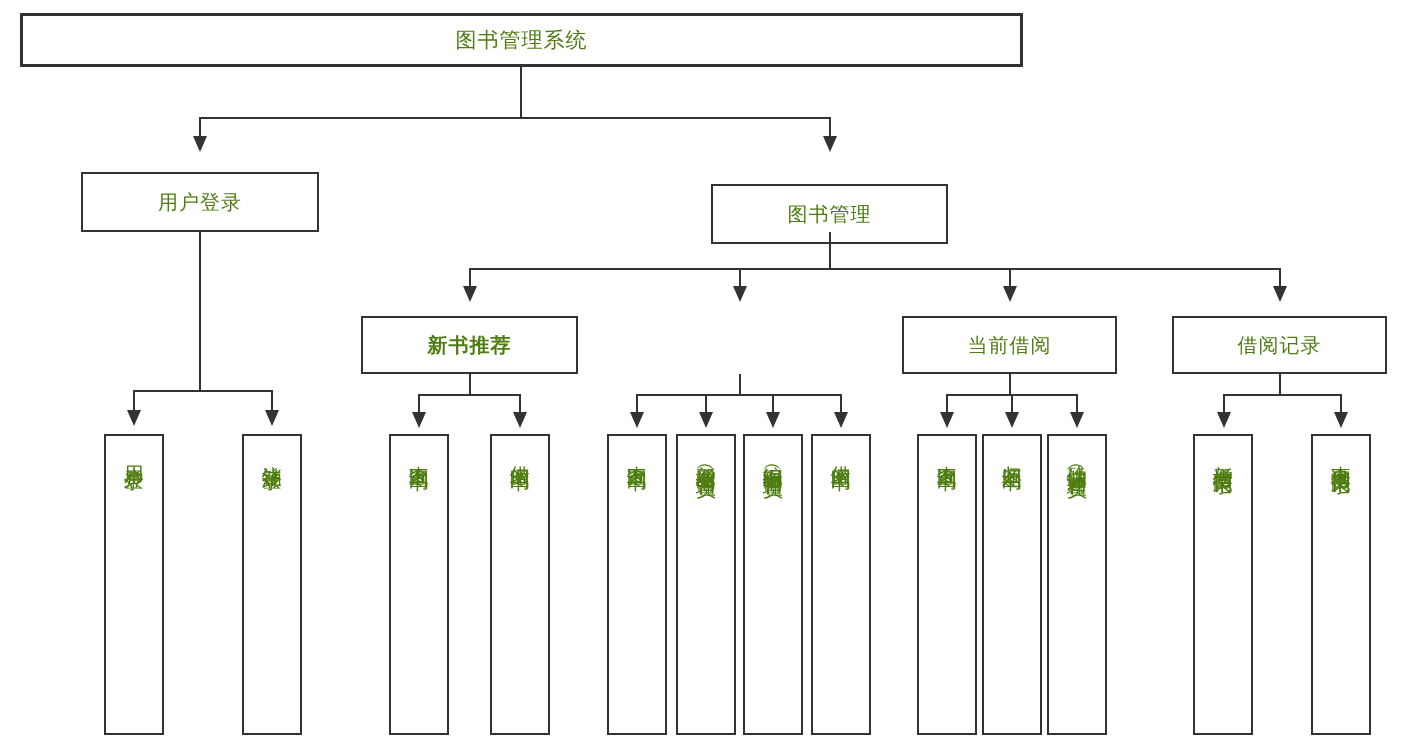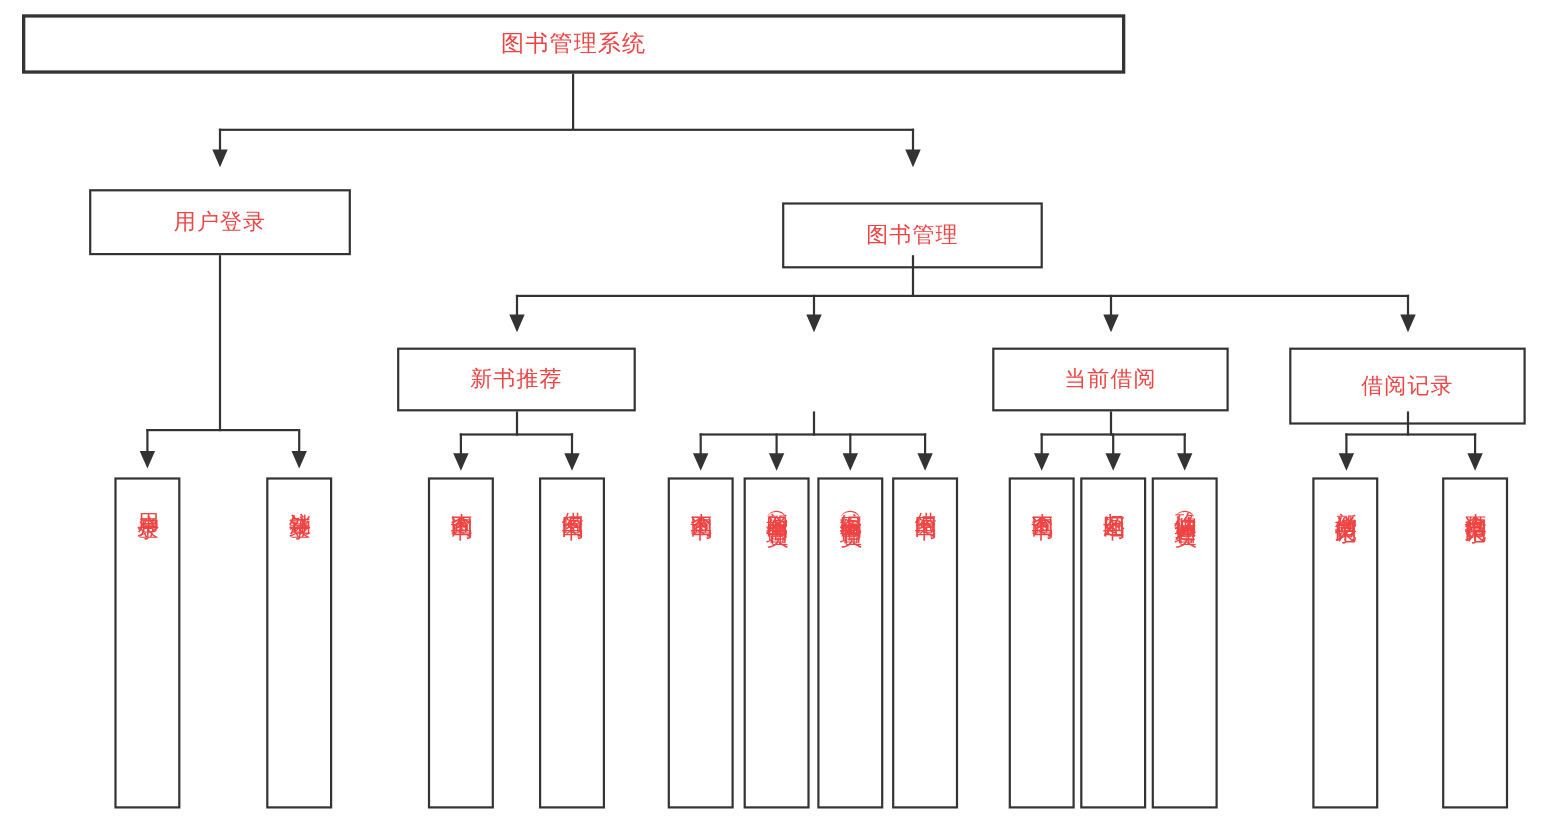--- a/index.html
+++ b/index.html
@@ -30,21 +30,21 @@
     color: #000000;
   }
   .node.root {
     border-width: 3px;
   }
   .node-label {
     font-size: 21px;
     line-height: 1.15;
     letter-spacing: 1px;
     white-space: nowrap;
-    color: #ef4444;
+    color: #4d7c0f;
   }
   .node.level2 .node-label,
   .node.level3 .node-label {
     font-size: 20px;
   }
   
   .node.leaf {
     border-width: 2px;
     align-items: flex-start;
     padding-top: 14px;
@@ -119,27 +119,27 @@
   <div class="conn h" style="left:469px; top:268px; width:812px; height:2px;"></div>
   <div class="conn v" style="left:469px; top:268px; width:2px; height:20px;"></div>
   <div class="arrow" style="left:463px; top:286px;"></div>
   <div class="conn v" style="left:739px; top:268px; width:2px; height:20px;"></div>
   <div class="arrow" style="left:733px; top:286px;"></div>
   <div class="conn v" style="left:1009px; top:268px; width:2px; height:20px;"></div>
   <div class="arrow" style="left:1003px; top:286px;"></div>
   <div class="conn v" style="left:1279px; top:268px; width:2px; height:20px;"></div>
   <div class="arrow" style="left:1273px; top:286px;"></div>
 
-  <div class="node level3" style="left:361px; top:316px; width:217px; height:58px;">
+  <div class="node level3" style="left:361px; top:316px; width:217px; height:58px;font-weight:bold;">
     <span class="node-label">新书推荐</span>
   </div>
   <div class="node level3" style="left:902px; top:316px; width:215px; height:58px;">
     <span class="node-label">当前借阅</span>
   </div>
-  <div class="node level3" style="left:1172px; top:316px; width:215px; height:70px;">
+  <div class="node level3" style="left:1172px; top:316px; width:215px; height:58px;">
     <span class="node-label">借阅记录</span>
   </div>
 
   <div class="conn v" style="left:469px; top:374px; width:2px; height:22px;"></div>
   <div class="conn h" style="left:418px; top:394px; width:103px; height:2px;"></div>
   <div class="conn v" style="left:418px; top:394px; width:2px; height:20px;"></div>
   <div class="arrow" style="left:412px; top:412px;"></div>
   <div class="conn v" style="left:519px; top:394px; width:2px; height:20px;"></div>
   <div class="arrow" style="left:513px; top:412px;"></div>
 

